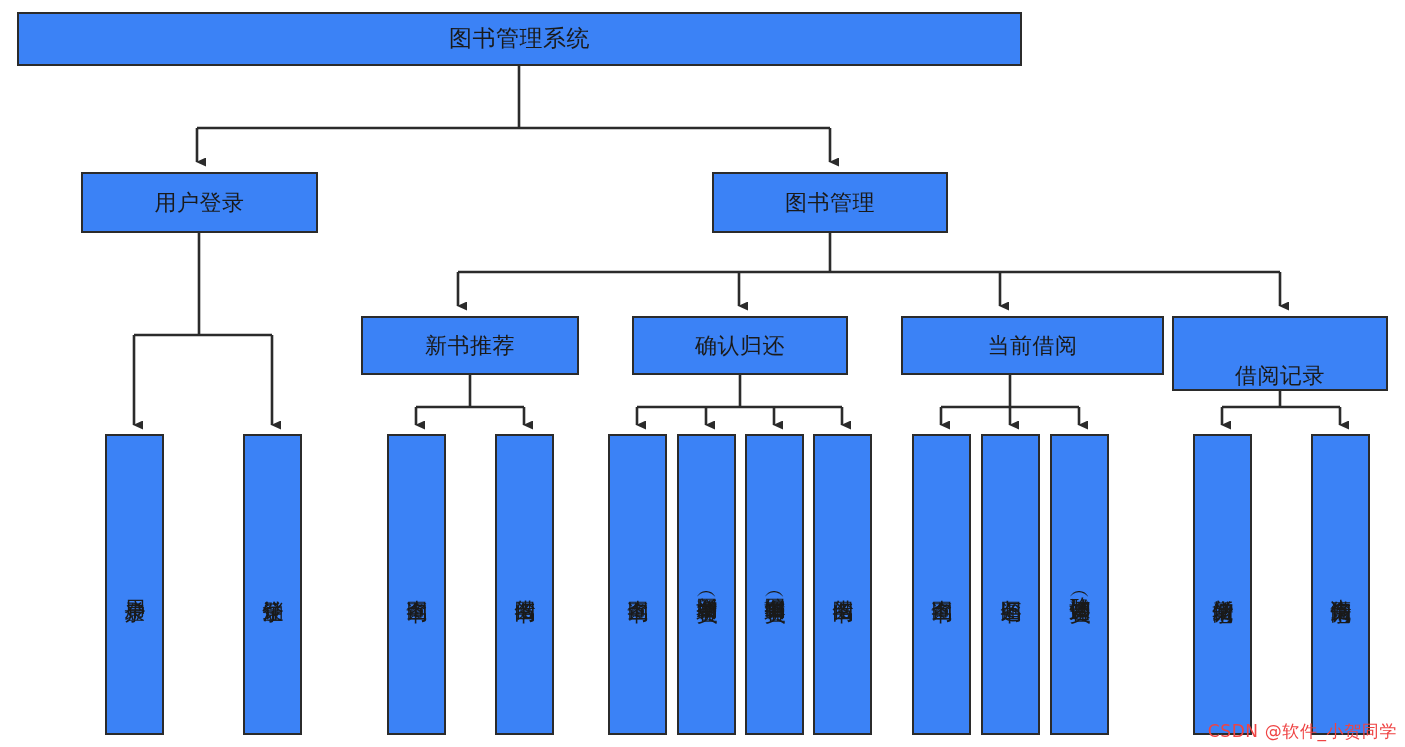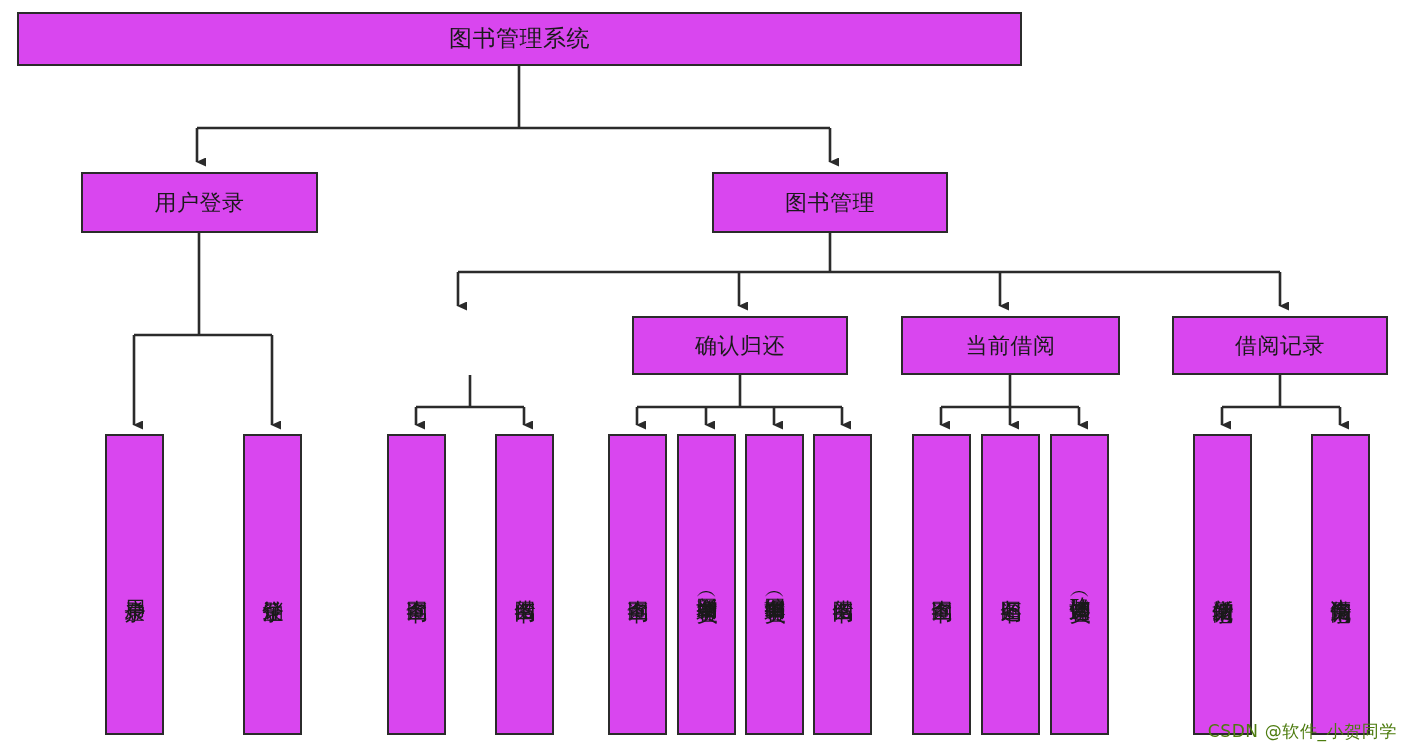--- a/index.html
+++ b/index.html
@@ -22,21 +22,21 @@
     position: absolute;
     left: 0;
     top: 0;
     width: 1405px;
     height: 747px;
   }
   .node {
     position: absolute;
     box-sizing: border-box;
     border: 2px solid #2b2b2b;
-    background: #d946ef;
+    background: #3b82f6;
     display: flex;
     align-items: center;
     justify-content: center;
     color: #1a1a1a;
     line-height: 1.18;
   }
   .node.h {
     font-size: 22px;
     letter-spacing: 0.5px;
   }
@@ -54,21 +54,21 @@
     writing-mode: vertical-rl;
     text-orientation: upright;
     display: block;
     white-space: nowrap;
   }
   .watermark {
     position: absolute;
     right: 8px;
     bottom: 4px;
     font-size: 17px;
-    color: #4d7c0f;
+    color: #ef4444;
     letter-spacing: 0.6px;
     user-select: none;
     white-space: nowrap;
   }
 </style>
 </head>
 <body>
 
 <div id="diagram-root">
 
@@ -127,30 +127,33 @@
   </div>
 
   <div class="node h" style="left:81px; top:172px; width:237px; height:61px;">
     <span>用户登录</span>
   </div>
 
   <div class="node h" style="left:712px; top:172px; width:236px; height:61px;text-align:right;">
     <span>图书管理</span>
   </div>
 
+  <div class="node h" style="left:361px; top:316px; width:218px; height:59px;">
+    <span>新书推荐</span>
+  </div>
 
   <div class="node h" style="left:632px; top:316px; width:216px; height:59px;">
     <span>确认归还</span>
   </div>
 
-  <div class="node h" style="left:901px; top:316px; width:219px; height:59px;">
+  <div class="node h" style="left:901px; top:316px; width:263px; height:59px;">
     <span>当前借阅</span>
   </div>
 
-  <div class="node h" style="left:1172px; top:316px; width:216px; height:59px;">
+  <div class="node h" style="left:1172px; top:316px; width:216px; height:75px;align-items:flex-end;">
     <span>借阅记录</span>
   </div>
 
   <div class="node v" style="left:105px; top:434px; width:59px; height:301px;">
     <span class="vtext">用户登录</span>
   </div>
 
   <div class="node v" style="left:243px; top:434px; width:59px; height:301px;">
     <span class="vtext">注销登录</span>
   </div>

